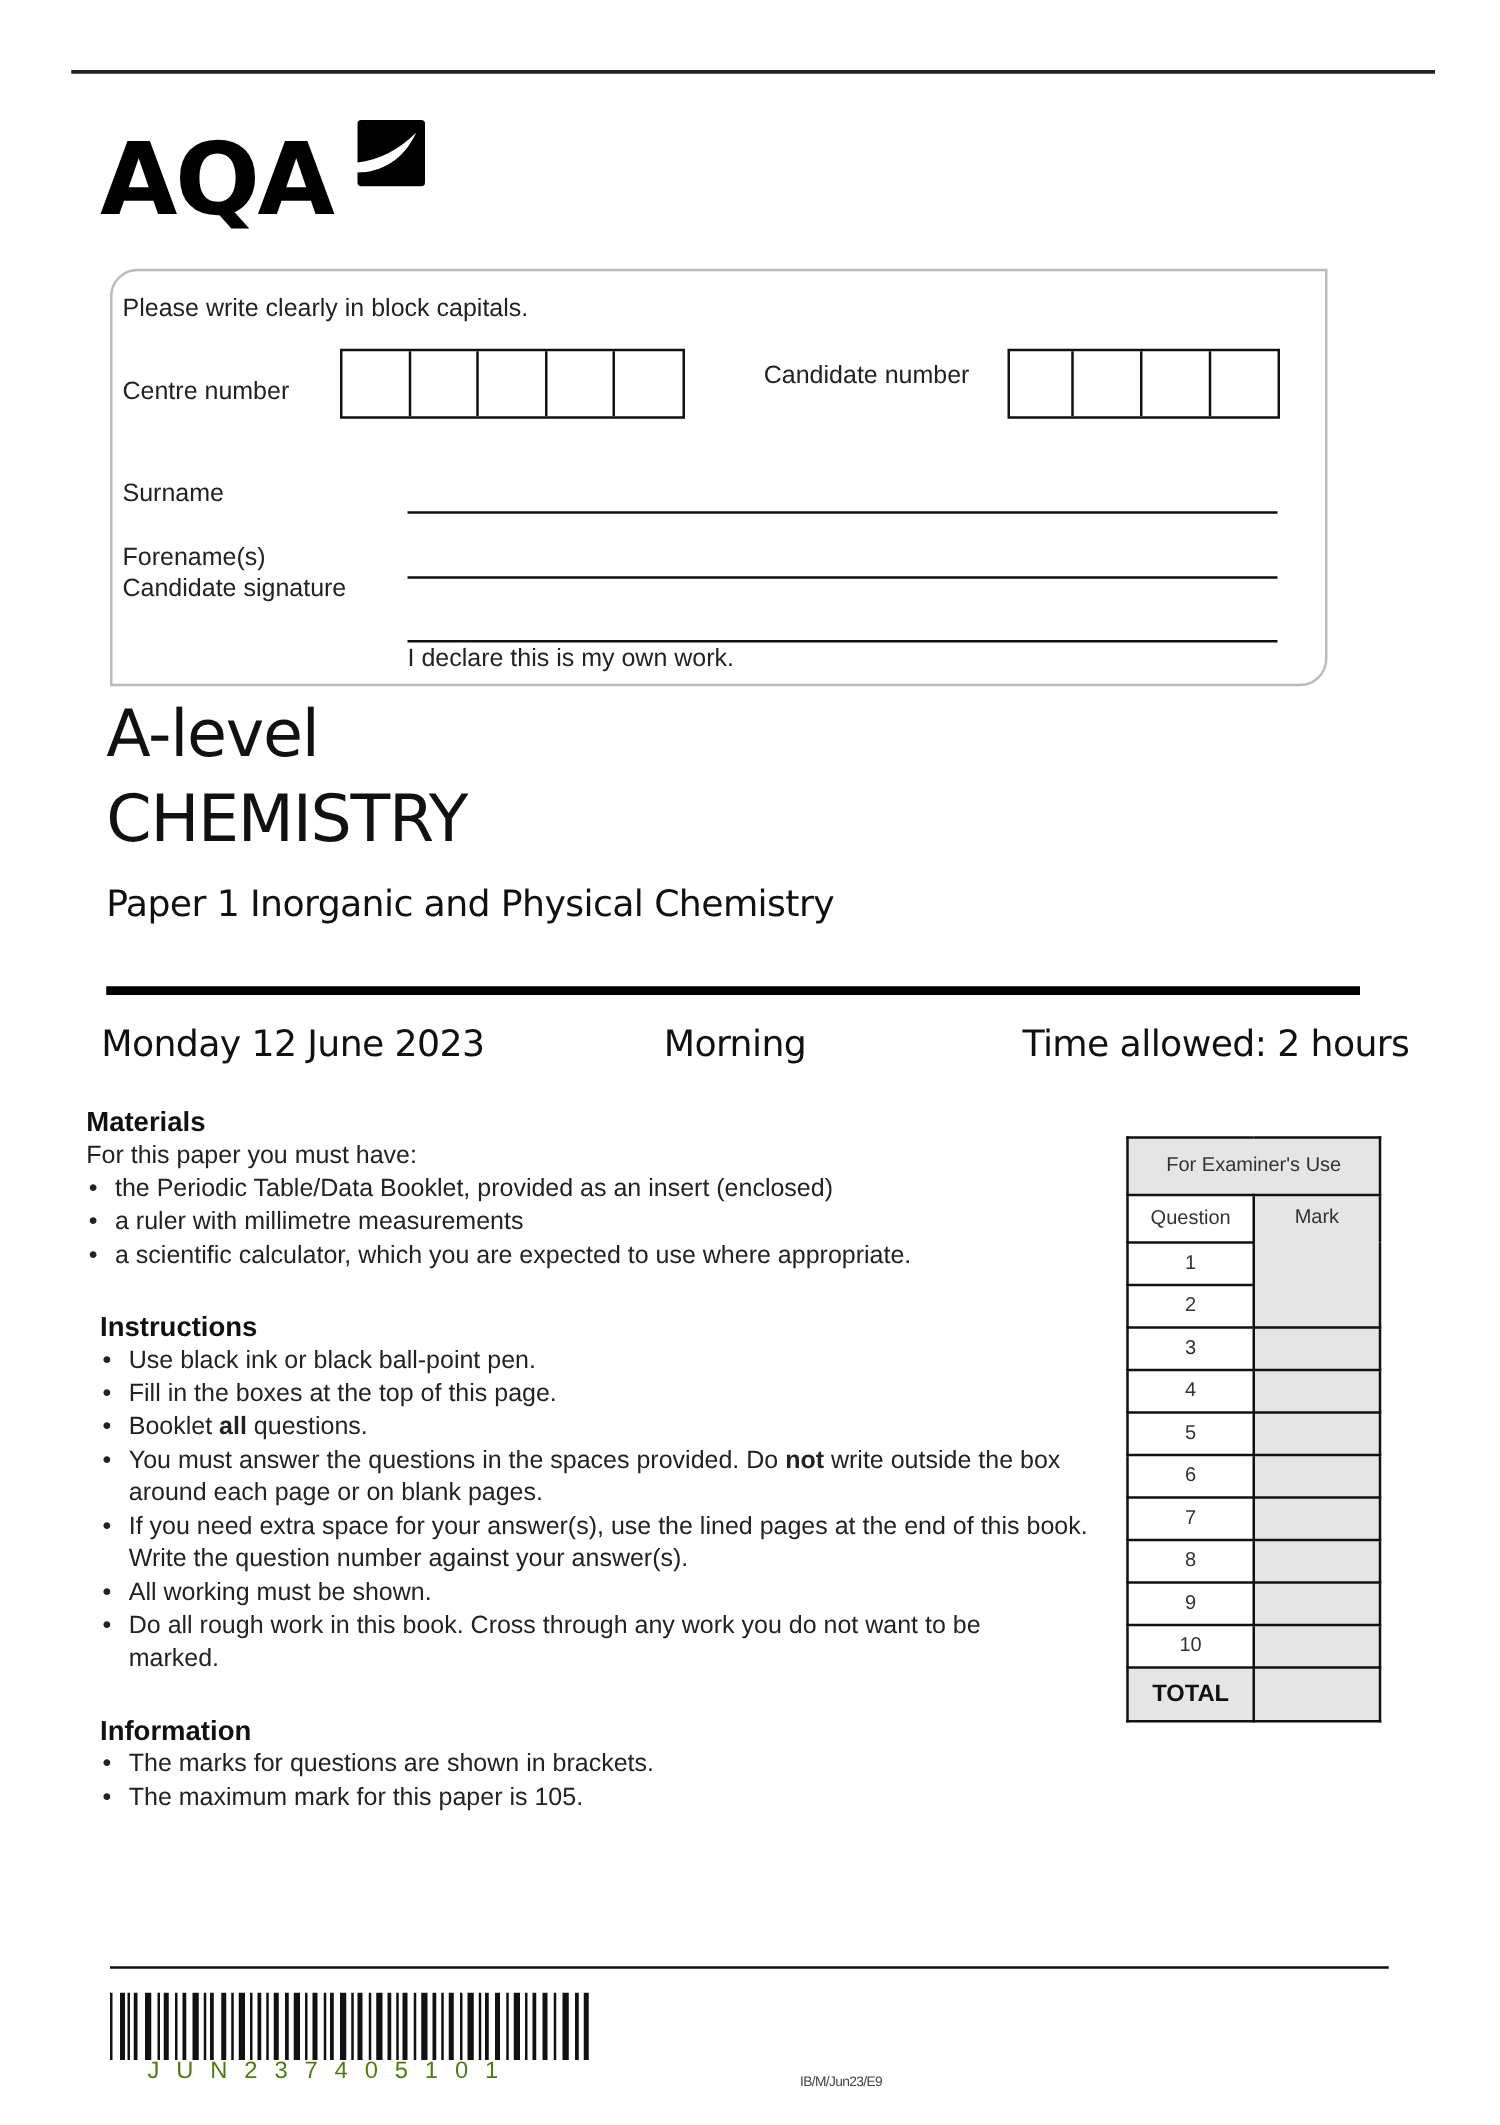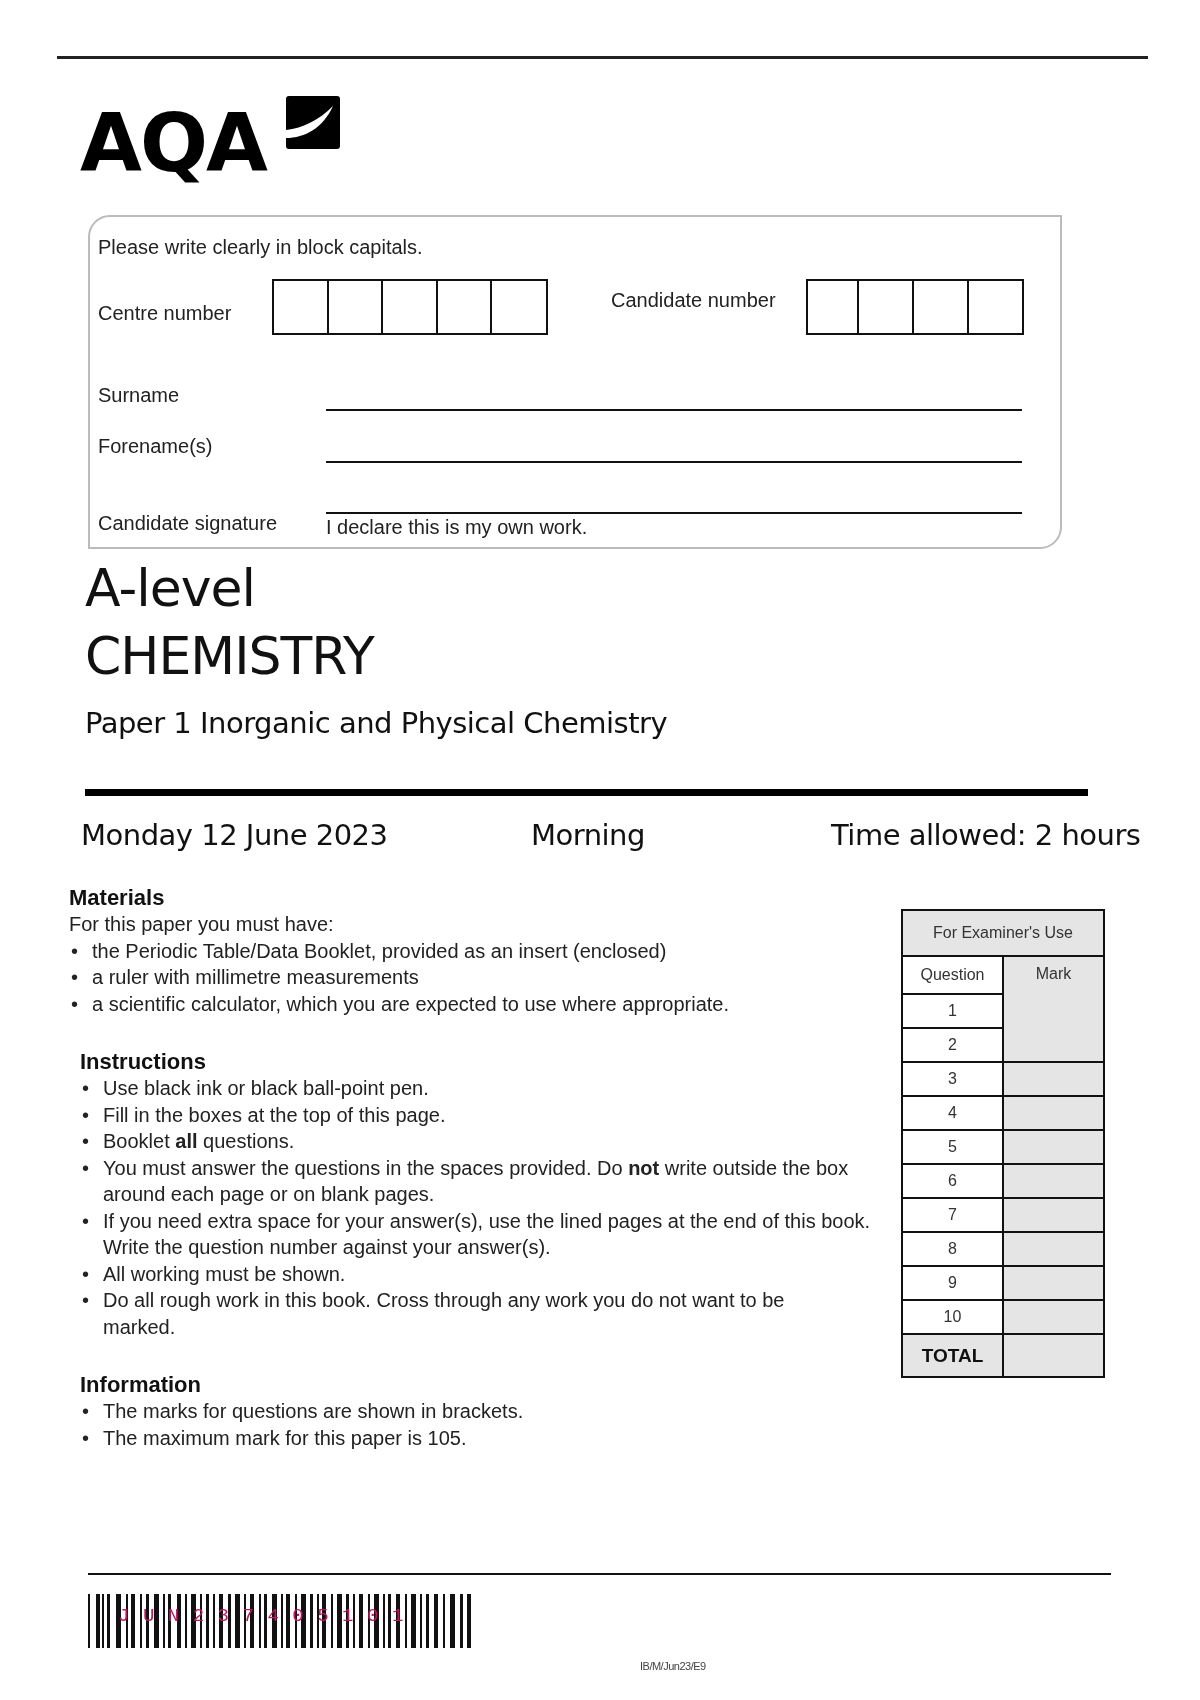--- a/index.html
+++ b/index.html
@@ -28,21 +28,21 @@
   ul.bul { list-style:none; margin:0; padding:0; }
   ul.bul li { position:relative; padding-left:23px; }
   ul.bul li::before { content:"\2022"; position:absolute; left:2px; top:0; }
 
   table.exam { position:absolute; left:901px; top:909px; border-collapse:collapse; font-size:16px; color:#333; }
   table.exam td { border:2.5px solid #111; text-align:center; padding:0; }
   .gray { background:#e5e5e5; }
 
   .rule-bottom { left:88px; top:1573px; width:1023px; height:2px; background:#111; }
   .barcode { left:88px; top:1594px; width:385px; height:54px; }
-  .barnum { left:118px; top:1605px; font-family:Liberation Mono, monospace; font-size:19px; letter-spacing:13.5px; color:#be185d; }
+  .barnum { left:118px; top:1646px; font-family:Liberation Sans, sans-serif; font-size:19px; letter-spacing:13.5px; color:#4d7c0f; }
   .ref { left:640px; top:1660px; font-size:11px; color:#444; letter-spacing:-0.5px; }
   .code { left:975px; top:1726px; font-family:"DejaVu Sans", sans-serif; font-weight:bold; font-size:38px; letter-spacing:-1px; }
 </style>
 </head>
 <body>
 
 <div class="abs rule-top"></div>
 
 <div class="abs logo">
   <span class="logo-text">AQA</span>
@@ -70,32 +70,32 @@
   <div class="cell" style="width:55px"></div>
   <div class="cell" style="width:53px"></div>
 </div>
 
 <div class="abs form-text" style="left:98px; top:384px;">Surname</div>
 <div class="abs line" style="left:326px; top:409px; width:696px;"></div>
 
 <div class="abs form-text" style="left:98px; top:435px;">Forename(s)</div>
 <div class="abs line" style="left:326px; top:461px; width:696px;"></div>
 
-<div class="abs form-text" style="left:98px; top:512px;text-align:center;">Candidate signature</div>
+<div class="abs form-text" style="left:98px; top:460px;text-align:center;">Candidate signature</div>
 <div class="abs line" style="left:326px; top:512px; width:696px;"></div>
 <div class="abs form-text" style="left:326px; top:516px;">I declare this is my own work.</div>
 
 <div class="abs title1">A-level</div>
 <div class="abs title2">CHEMISTRY</div>
 <div class="abs subtitle">Paper 1  Inorganic and Physical Chemistry</div>
 <div class="abs rule-thick"></div>
 
 <div class="abs daterow" style="left:81px;">Monday 12 June 2023</div>
 <div class="abs daterow" style="left:531px;">Morning</div>
-<div class="abs daterow" style="left:818px;margin-left:13px;">Time allowed: 2 hours</div>
+<div class="abs daterow" style="left:818px;">Time allowed: 2 hours</div>
 
 <div class="abs" style="left:69px; top:885px; width:800px;">
   <div class="sec-head">Materials</div>
   <div class="body-txt">For this paper you must have:</div>
   <ul class="bul body-txt">
     <li>the Periodic Table/Data Booklet, provided as an insert (enclosed)</li>
     <li>a ruler with millimetre measurements</li>
     <li>a scientific calculator, which you are expected to use where appropriate.</li>
   </ul>
 </div>

